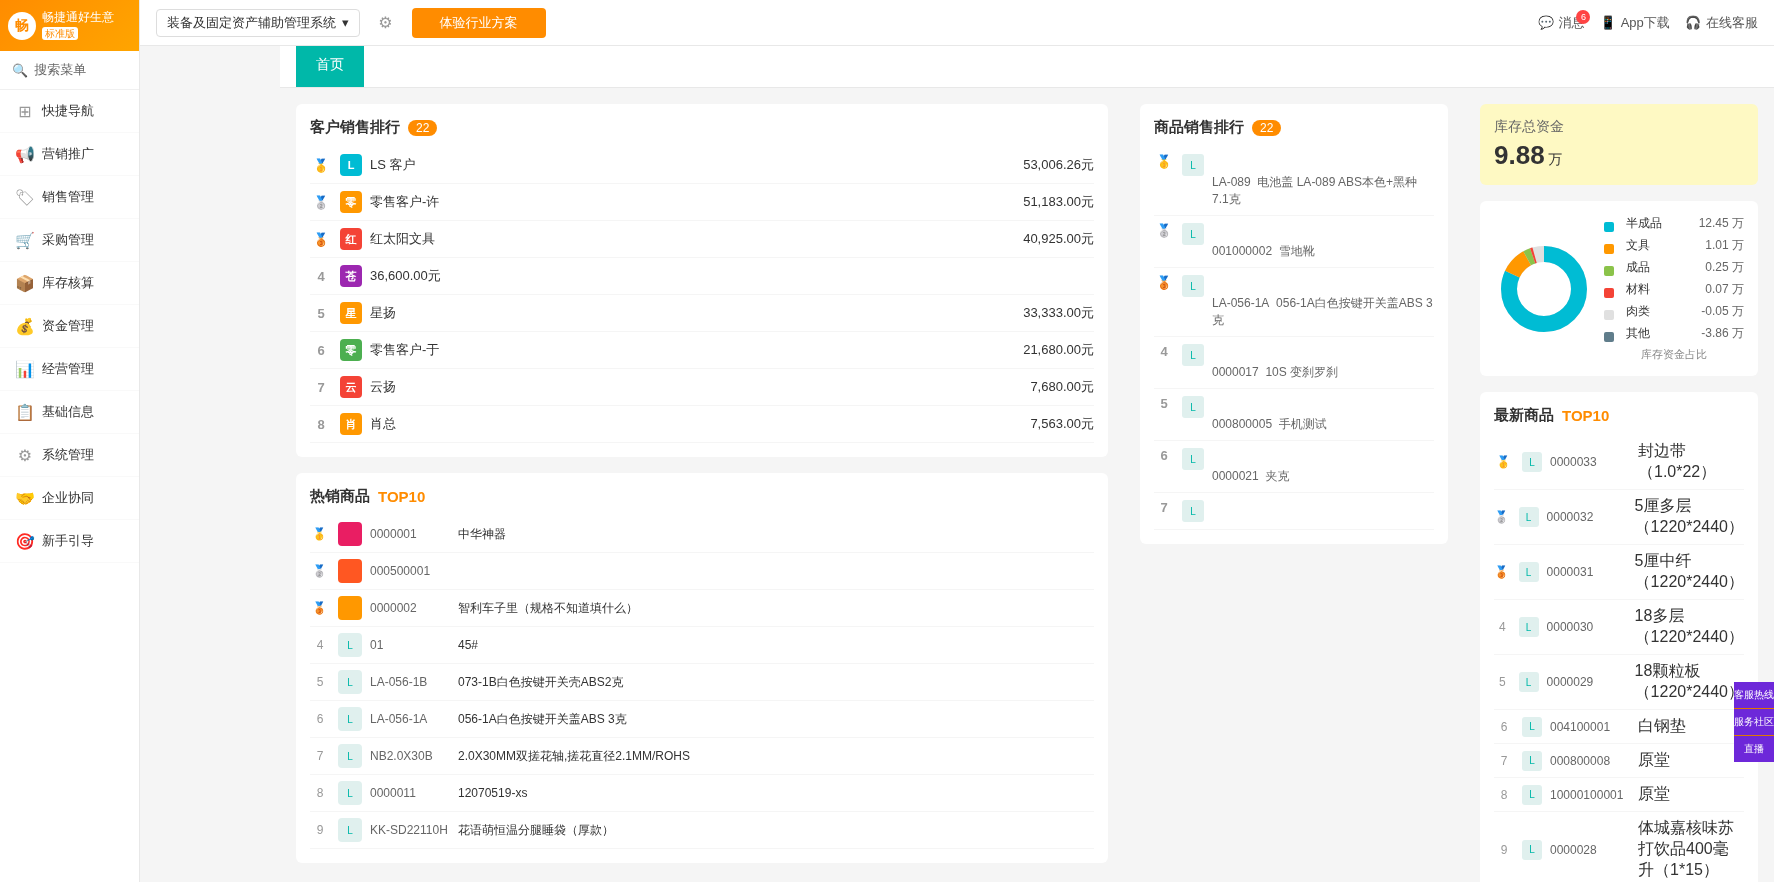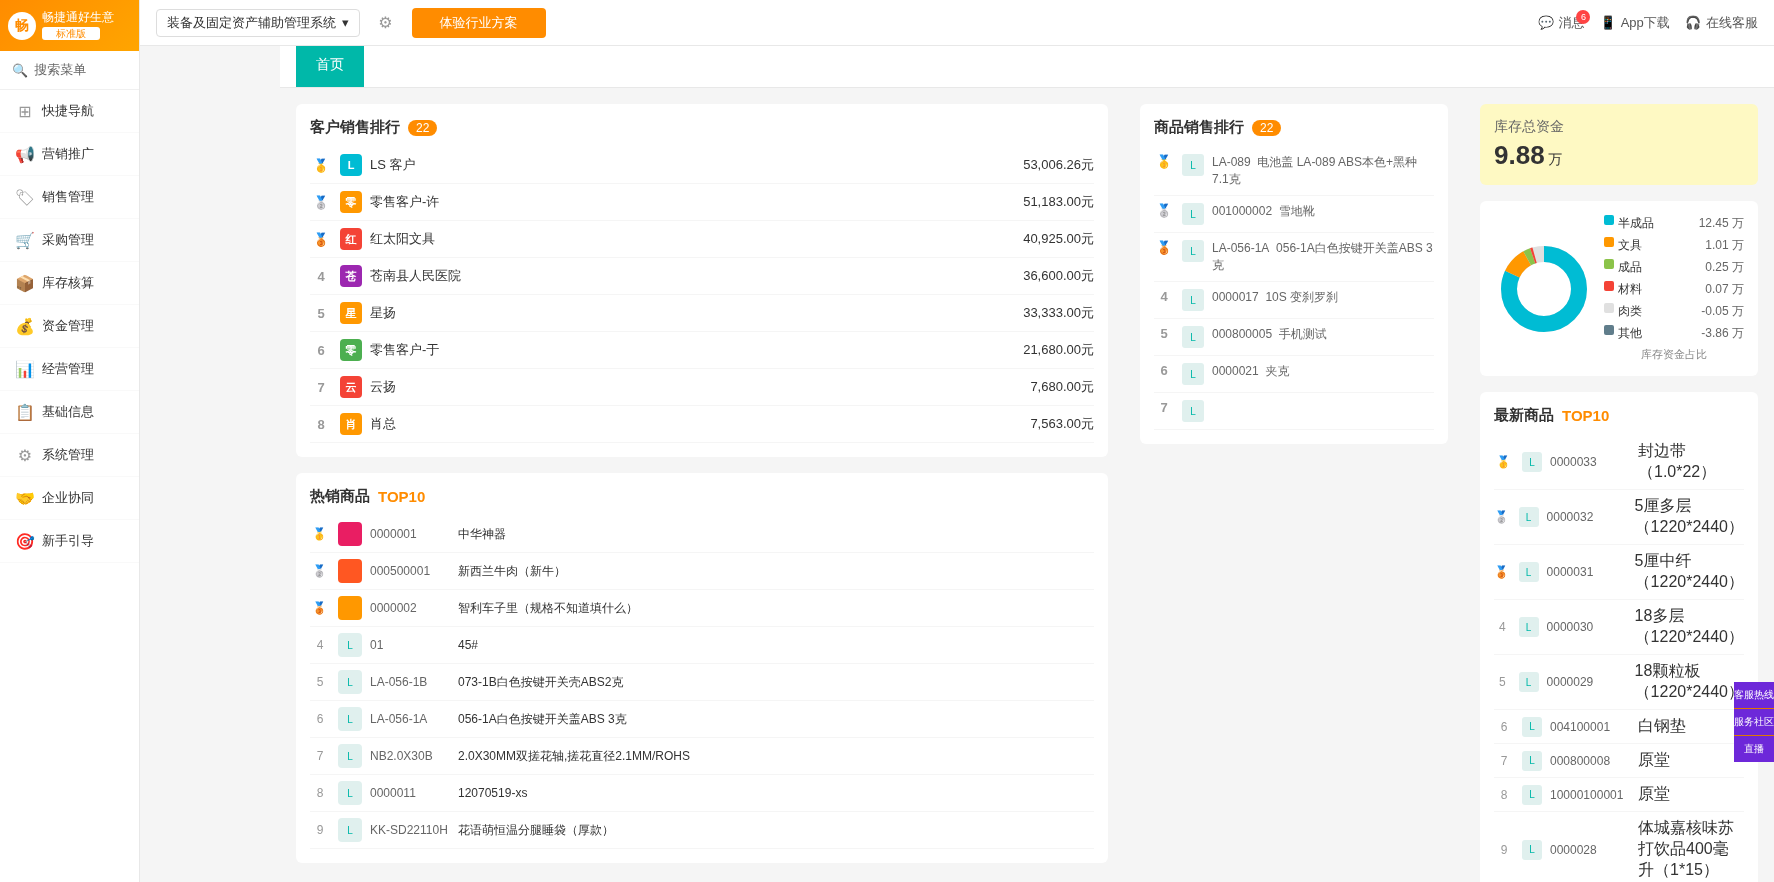--- a/index.html
+++ b/index.html
@@ -3,21 +3,21 @@
   <meta charset="utf-8">
   <style>
     * { margin: 0; padding: 0; box-sizing: border-box; }
     body { font-family: 'Microsoft YaHei', Arial, sans-serif; font-size: 13px; background: #f5f5f5; display: flex; width: 1774px; min-height: 882px; overflow: hidden; }
 
     
     .sidebar { width: 140px; min-height: 882px; background: #fff; border-right: 1px solid #e8e8e8; flex-shrink: 0; }
     .sidebar-header { background: linear-gradient(135deg, #ff8c00, #ffa500); padding: 10px 8px; display: flex; align-items: center; gap: 6px; }
     .sidebar-logo-icon { width: 28px; height: 28px; background: #fff; border-radius: 50%; display: flex; align-items: center; justify-content: center; color: #ff8c00; font-size: 14px; font-weight: bold; }
     .sidebar-title { color: #fff; font-size: 12px; line-height: 1.3; }
-    .sidebar-badge { background: #fff; color: #ff8c00; border-radius: 3px; font-size: 10px; padding: 1px 14px; }
+    .sidebar-badge { background: #fff; color: #ff8c00; border-radius: 3px; font-size: 10px; padding: 1px 3px; }
     .sidebar-search { display: flex; align-items: center; gap: 6px; padding: 10px 12px; border-bottom: 1px solid #f0f0f0; cursor: pointer; color: #666; font-size: 13px; }
     .sidebar-nav-item { display: flex; align-items: center; gap: 8px; padding: 12px 16px; cursor: pointer; color: #333; font-size: 13px; border-bottom: 1px solid #f9f9f9; }
     .sidebar-nav-icon { width: 18px; height: 18px; display: flex; align-items: center; justify-content: center; color: #999; font-size: 16px; }
 
     
     .topbar { position: fixed; top: 0; left: 140px; right: 0; height: 46px; background: #fff; border-bottom: 1px solid #e8e8e8; display: flex; align-items: center; padding: 0 16px; gap: 12px; z-index: 100; }
     .topbar-system-select { display: flex; align-items: center; gap: 6px; border: 1px solid #ddd; border-radius: 4px; padding: 4px 10px; cursor: pointer; font-size: 13px; color: #333; }
     .topbar-settings { width: 28px; height: 28px; display: flex; align-items: center; justify-content: center; cursor: pointer; color: #999; font-size: 16px; }
     .topbar-trial-btn { background: #ff8c00; color: #fff; border: none; border-radius: 4px; padding: 6px 28px; cursor: pointer; font-size: 13px; }
     .topbar-right { margin-left: auto; display: flex; align-items: center; gap: 16px; }
@@ -50,21 +50,21 @@
     .right-panel { width: 310px; background: #f5f5f5; padding: 16px; display: flex; flex-direction: column; gap: 16px; }
 
     .inventory-total-card { background: #fef9c3; border-radius: 6px; padding: 14px; text-align: left; }
     .inventory-total-label { font-size: 14px; color: #666; margin-bottom: 4px; }
     .inventory-total-value { font-size: 26px; font-weight: bold; color: #333; }
     .inventory-total-unit { font-size: 14px; color: #333; }
 
     .donut-container { background: #fff; border-radius: 6px; padding: 14px; display: flex; align-items: center; gap: 10px; }
     .donut-chart { width: 100px; height: 100px; flex-shrink: 0; }
     .legend { flex: 1; }
-    .legend-item { display: flex; align-items: flex-start; gap: 4px; margin-bottom: 5px; font-size: 12px; color: #333; }
+    .legend-item { display: flex; align-items: flex-end; gap: 12px; margin-bottom: 5px; font-size: 12px; color: #333; }
     .legend-dot { width: 10px; height: 10px; border-radius: 2px; flex-shrink: 0; }
     .legend-value { margin-left: auto; color: #666; }
     .legend-label-text { font-size: 11px; color: #888; margin-top: 4px; text-align: center; }
 
     
     .hot-products { background: #fff; border-radius: 6px; padding: 14px; }
     .hot-item { display: flex; align-items: center; padding: 6px 0; border-bottom: 1px solid #f5f5f5; gap: 8px; }
     .hot-rank { width: 20px; text-align: center; font-size: 12px; color: #999; }
     .hot-img { width: 24px; height: 24px; border-radius: 4px; background: #eee; flex-shrink: 0; overflow: hidden; display: flex; align-items: center; justify-content: center; }
     .hot-code { font-size: 12px; color: #666; width: 80px; flex-shrink: 0; }
@@ -89,21 +89,21 @@
 
     
     .float-service { position: fixed; right: 0; bottom: 120px; display: flex; flex-direction: column; z-index: 200; }
     .float-btn { background: #6d28d9; color: #fff; width: 40px; padding: 6px 0; text-align: center; font-size: 10px; line-height: 1.4; cursor: pointer; border-bottom: 1px solid #e07800; }
     .float-btn:last-child { border-bottom: none; }
 
     
     .product-rank-item { display: flex; align-items: flex-start; padding: 7px 0; border-bottom: 1px solid #f5f5f5; gap: 8px; }
     .product-rank-num { width: 20px; text-align: center; font-size: 13px; color: #999; font-weight: bold; flex-shrink: 0; }
     .product-img-placeholder { width: 22px; height: 22px; border-radius: 3px; background: #e0f0ee; flex-shrink: 0; display: flex; align-items: center; justify-content: center; color: #00b8a9; font-size: 10px; }
-    .product-info { flex: 1; }
+    .product-info { flex: 1; margin-top: 20px; }
     .product-code { font-size: 12px; color: #666; }
   </style>
 </head>
 <body>
 
 <div class="sidebar">
   <div class="sidebar-header">
     <div class="sidebar-logo-icon">
       <span>畅</span>
     </div>
@@ -221,21 +221,20 @@
   </div>
             <div class="rank-item">
     <span class="rank-num">🥉</span>
     <div class="rank-avatar" style="background:#f44336">红</div>
     <span class="rank-name">红太阳文具</span>
     <span class="rank-amount">40,925.00元</span>
   </div>
             <div class="rank-item">
     <span class="rank-num">4</span>
     <div class="rank-avatar" style="background:#9c27b0">苍</div>
-    <span class="rank-name">苍南县人民医院</span>
     <span class="rank-amount">36,600.00元</span>
   </div>
             <div class="rank-item">
     <span class="rank-num">5</span>
     <div class="rank-avatar" style="background:#ff9800">星</div>
     <span class="rank-name">星扬</span>
     <span class="rank-amount">33,333.00元</span>
   </div>
             <div class="rank-item">
     <span class="rank-num">6</span>
@@ -267,21 +266,20 @@
             <div class="hot-item">
     <span class="hot-rank">🥇</span>
     <div class="hot-img" style="background:#e91e63"></div>
     <span class="hot-code">0000001</span>
     <span class="hot-name">中华神器</span>
   </div>
             <div class="hot-item">
     <span class="hot-rank">🥈</span>
     <div class="hot-img" style="background:#ff5722"></div>
     <span class="hot-code">000500001</span>
-    <span class="hot-name">新西兰牛肉（新牛）</span>
   </div>
             <div class="hot-item">
     <span class="hot-rank">🥉</span>
     <div class="hot-img" style="background:#ff9800"></div>
     <span class="hot-code">0000002</span>
     <span class="hot-name">智利车子里（规格不知道填什么）</span>
   </div>
             <div class="hot-item">
     <span class="hot-rank">4</span>
     <div class="hot-img" style="background:#e0f0ee;color:#00b8a9;font-size:10px">L</div>

